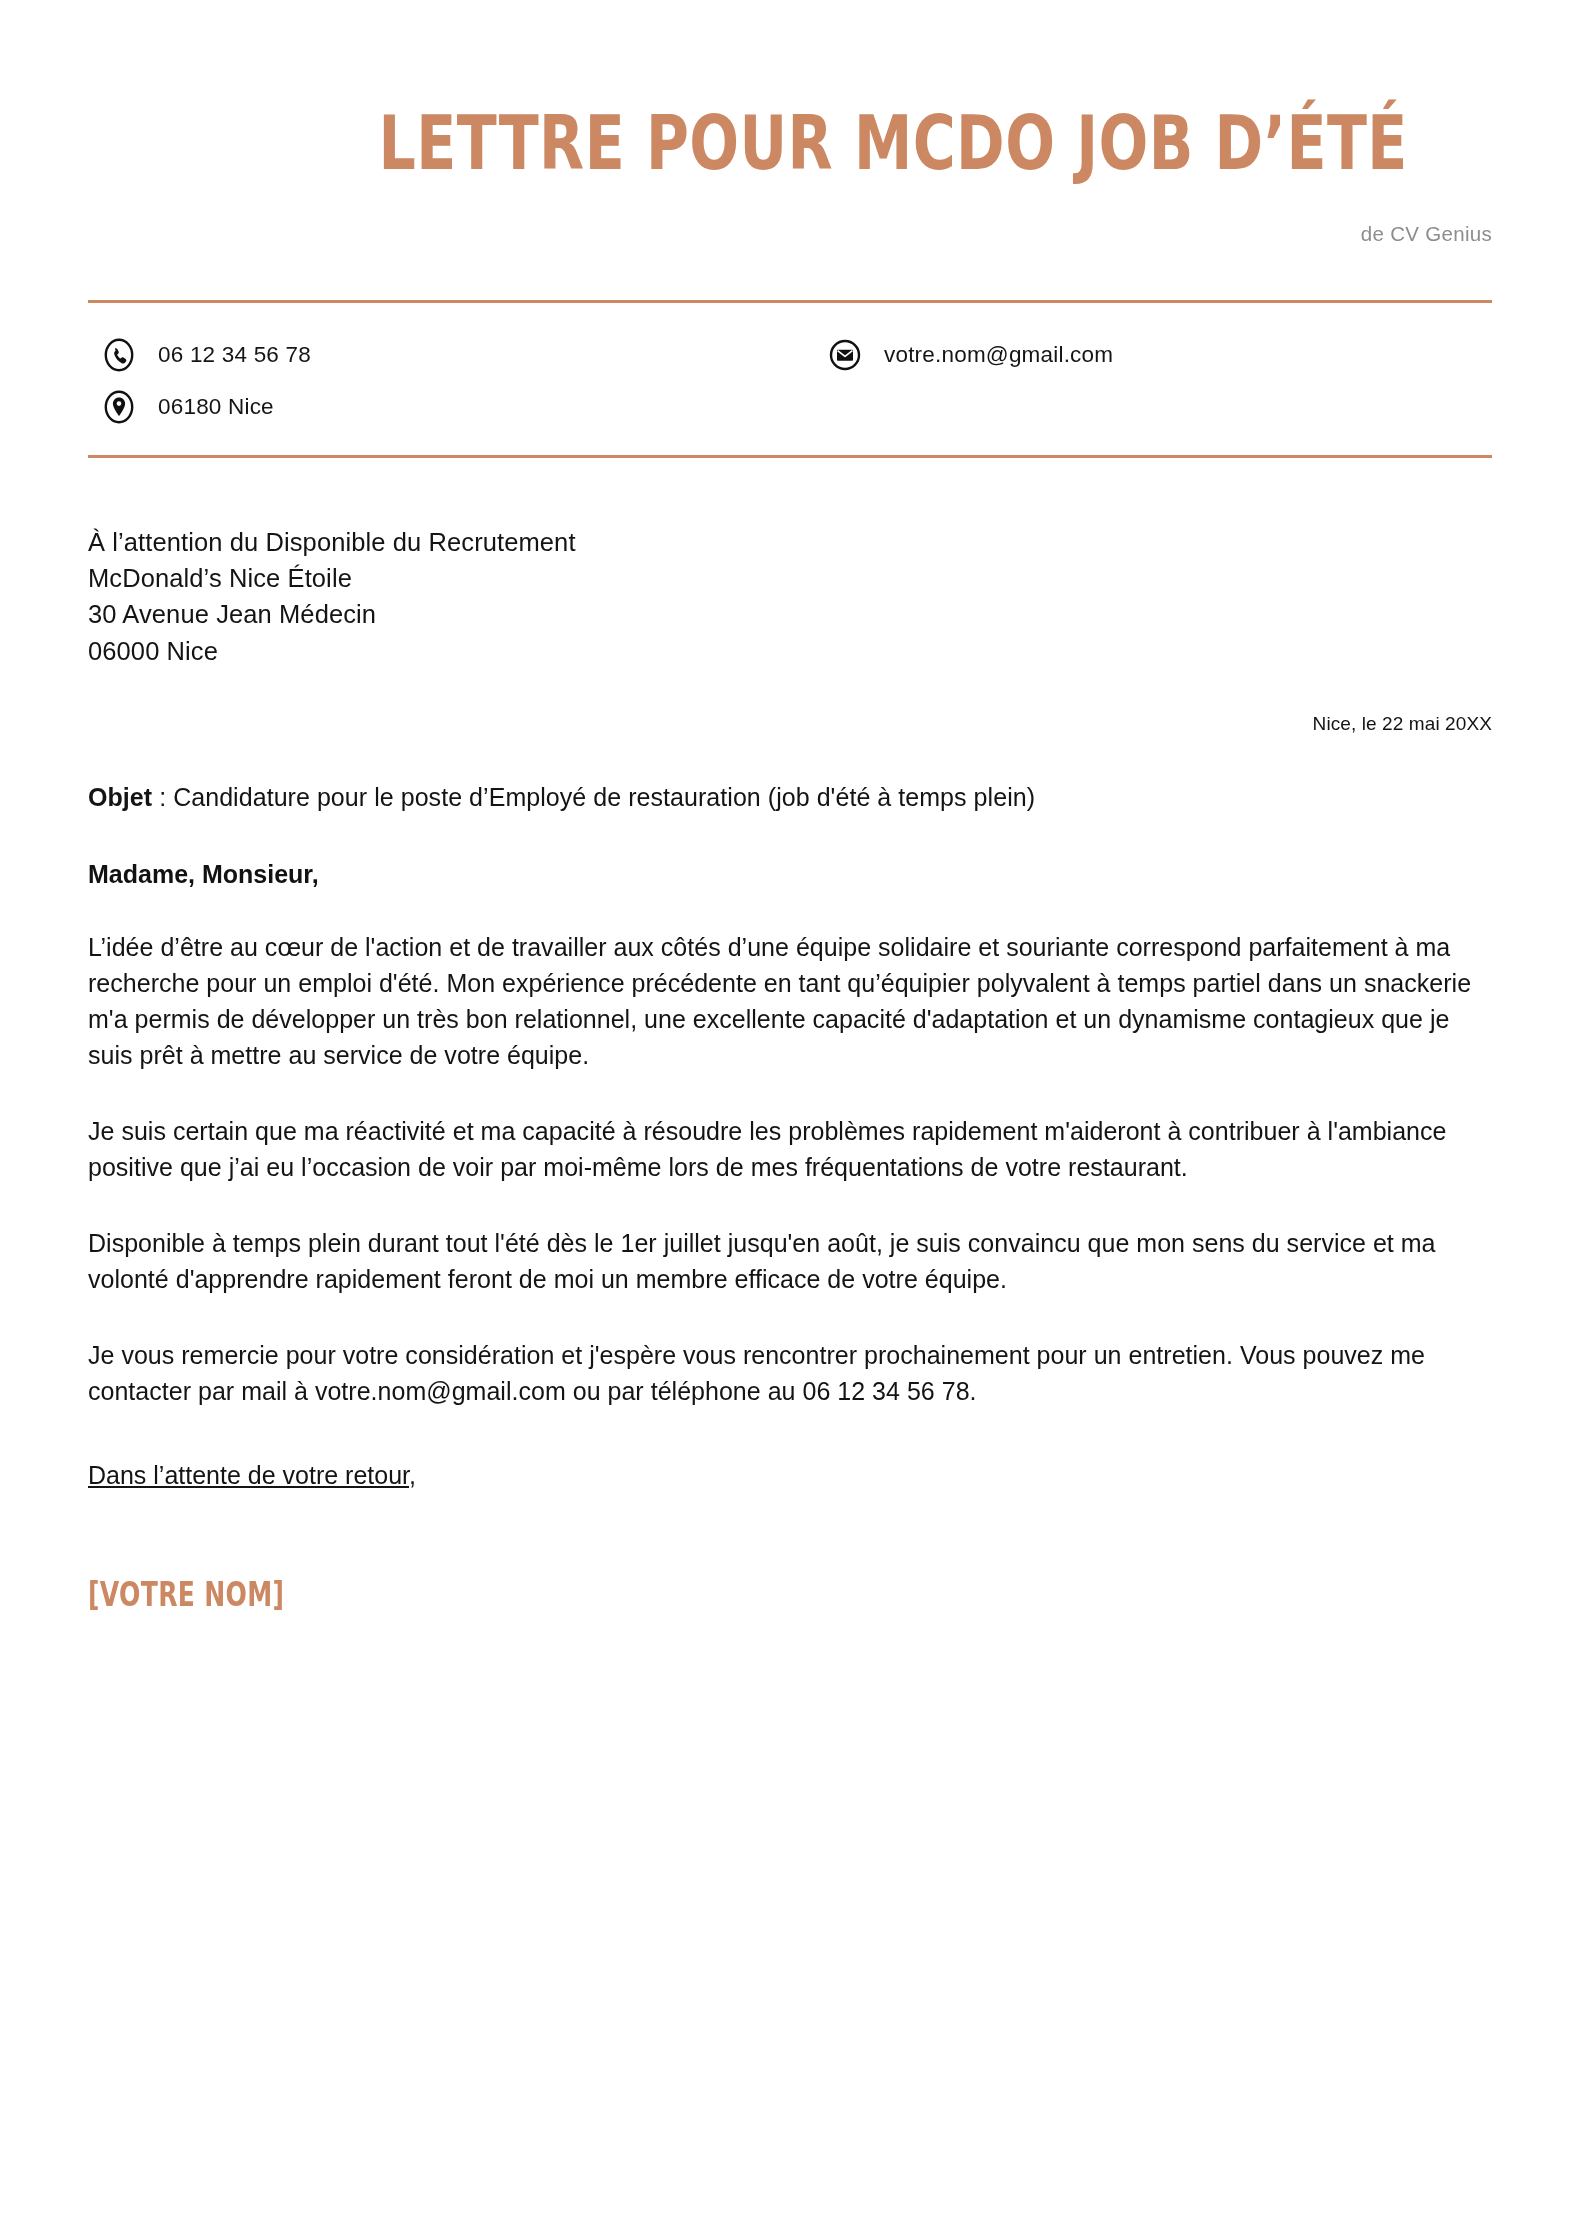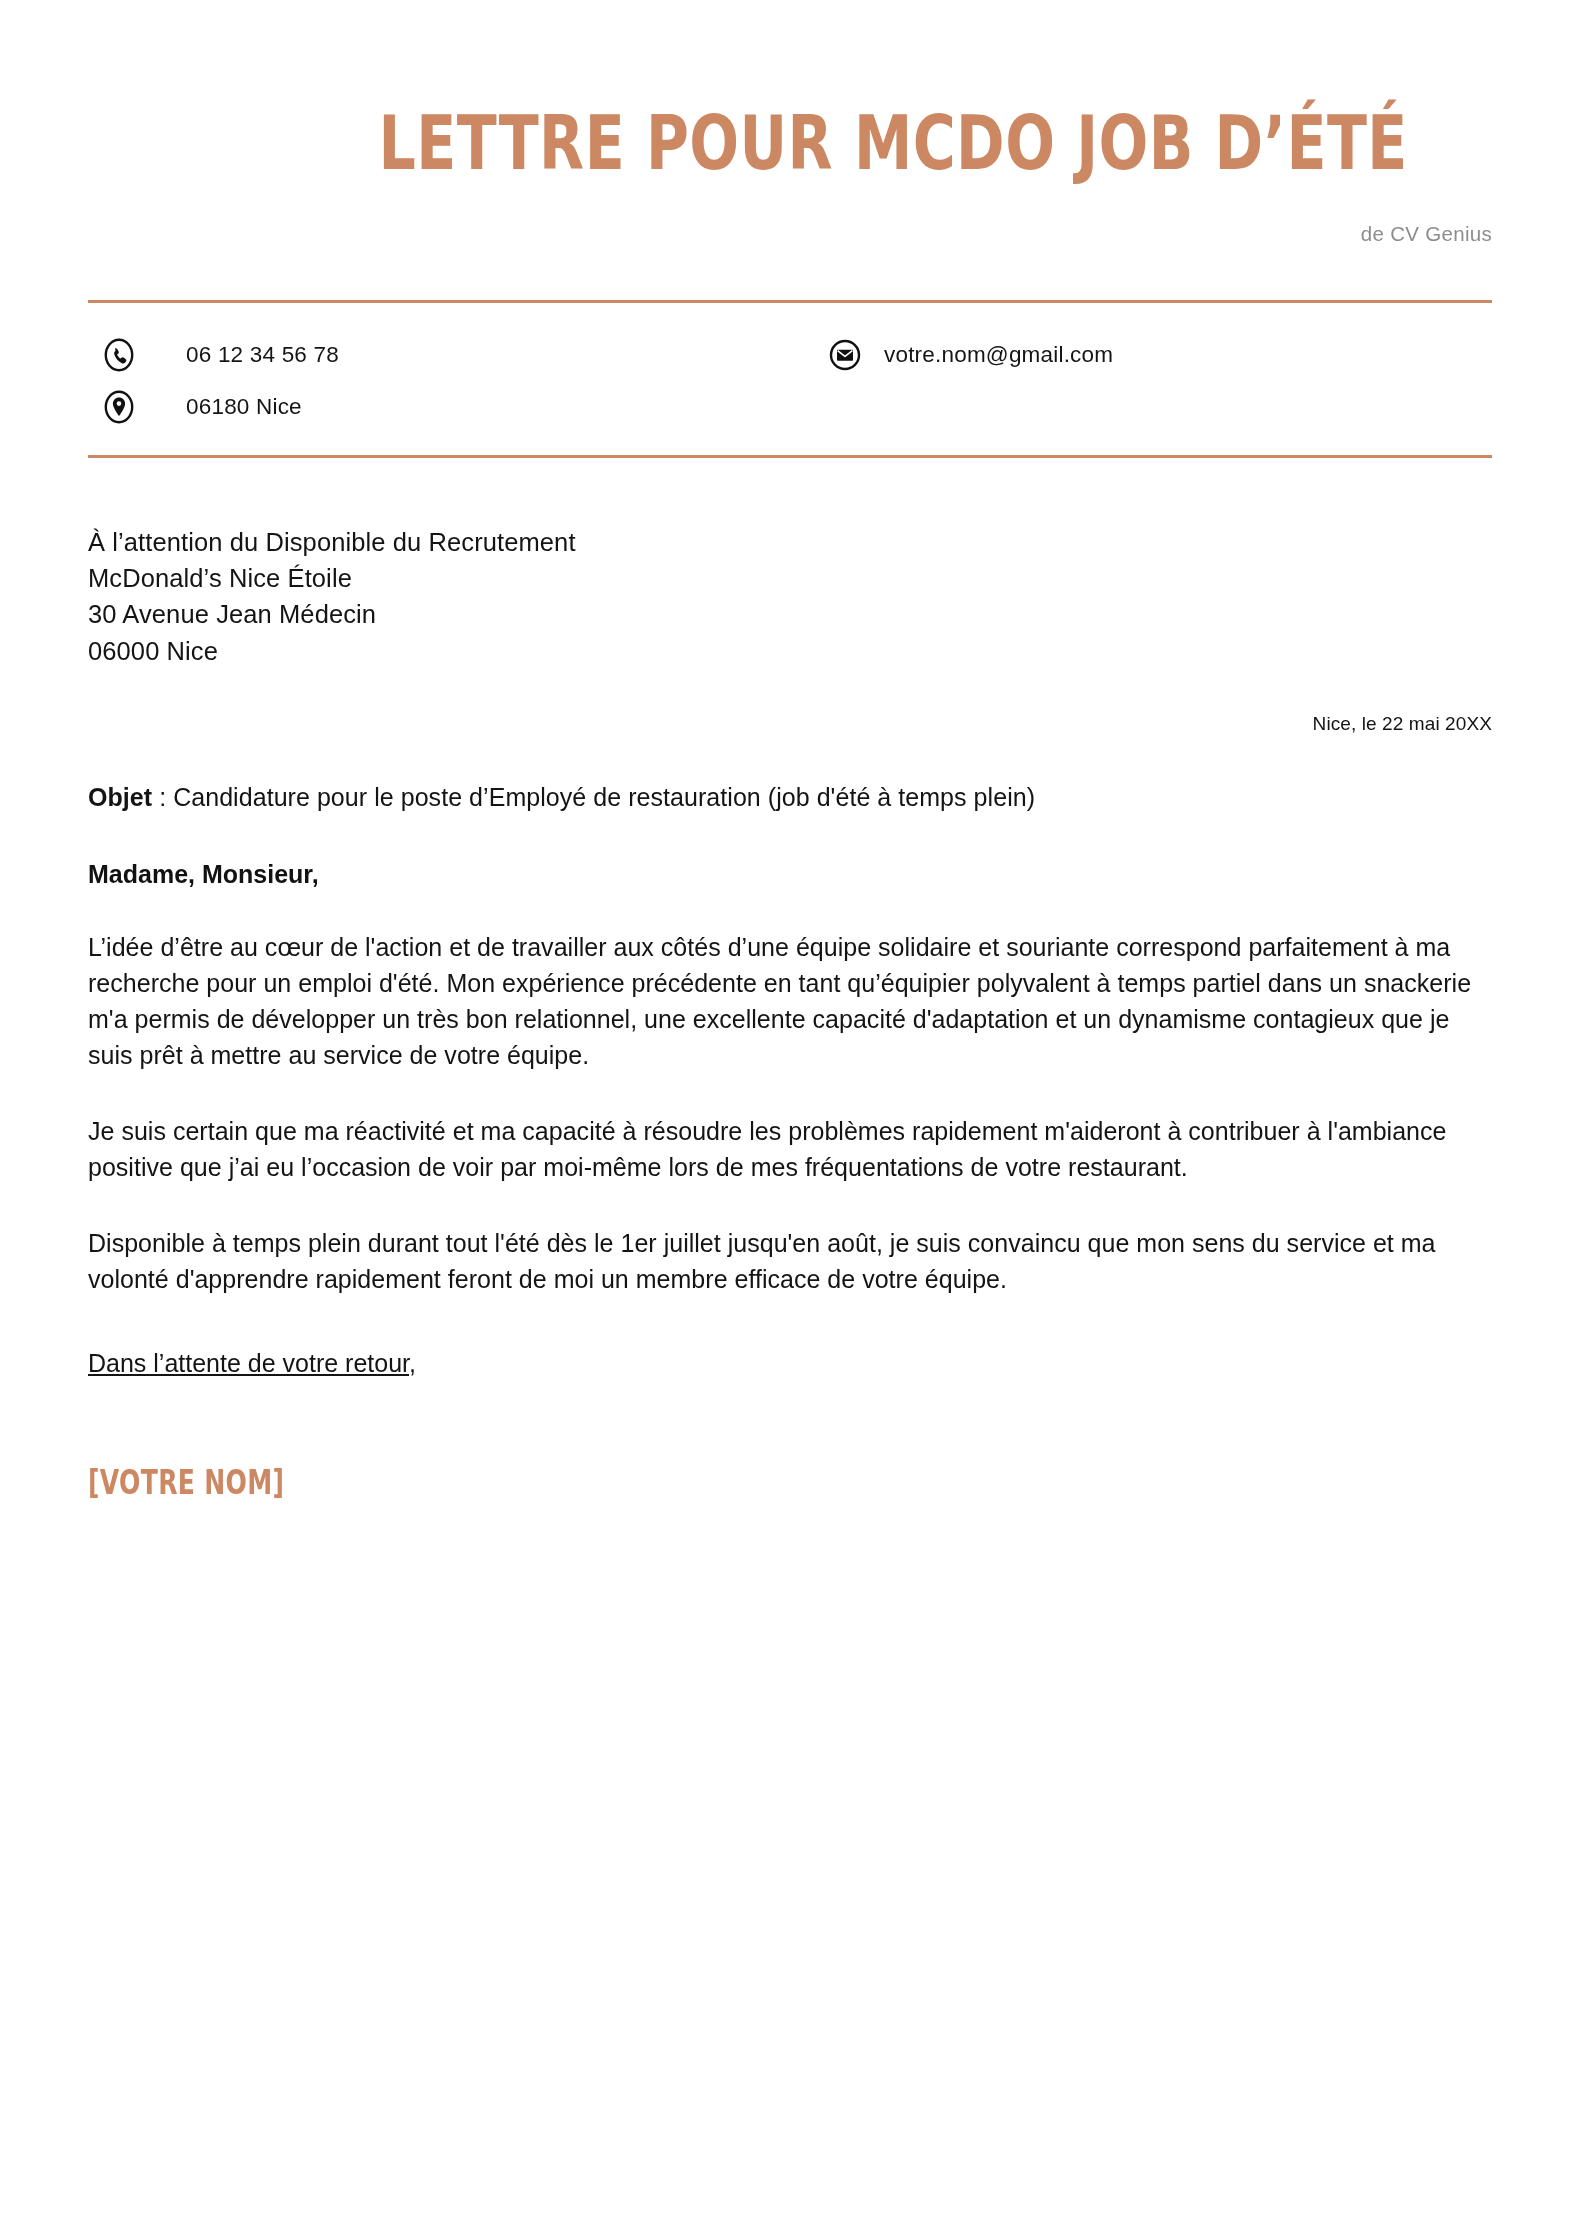--- a/index.html
+++ b/index.html
@@ -60,21 +60,21 @@
   .contact-row {
     display: flex;
     align-items: center;
     min-height: 52px;
   }
   .contact-cell {
     display: flex;
     align-items: center;
     box-sizing: border-box;
   }
-  .contact-cell.left  { width: 50%; padding-left: 14px; gap: 28px; }
+  .contact-cell.left  { width: 50%; padding-left: 14px; }
   .contact-cell.right { width: 50%; padding-left: 38px; }
 
   .c-icon {
     width: 34px;
     height: 34px;
     flex: 0 0 34px;
     margin-right: 22px;
     display: block;
   }
   .c-text {
@@ -211,20 +211,21 @@
 
     <div class="subject-line">
       <span class="subject-label">Objet</span><span> : </span><span>Candidature pour le poste d’Employé de restauration (job d'été à temps plein)</span>
     </div>
 
     <div class="salutation">Madame, Monsieur,</div>
 
     <p class="para">L’idée d’être au cœur de l'action et de travailler aux côtés d’une équipe solidaire et souriante correspond parfaitement à ma recherche pour un emploi d'été. Mon expérience précédente en tant qu’équipier polyvalent à temps partiel dans un snackerie m'a permis de développer un très bon relationnel, une excellente capacité d'adaptation et un dynamisme contagieux que je suis prêt à mettre au service de votre équipe.</p>
     <p class="para">Je suis certain que ma réactivité et ma capacité à résoudre les problèmes rapidement m'aideront à contribuer à l'ambiance positive que j’ai eu l’occasion de voir par moi-même lors de mes fréquentations de votre restaurant.</p>
     <p class="para">Disponible à temps plein durant tout l'été dès le 1er juillet jusqu'en août, je suis convaincu que mon sens du service et ma volonté d'apprendre rapidement feront de moi un membre efficace de votre équipe.</p>
+    <p class="para">Je vous remercie pour votre considération et j'espère vous rencontrer prochainement pour un entretien. Vous pouvez me contacter par mail à votre.nom@gmail.com ou par téléphone au 06 12 34 56 78.</p>
 
     <div class="closing">Dans l’attente de votre retour,</div>
 
     <div class="signature">[VOTRE NOM]</div>
 
   </div>
 
 </div>
 
 </body></html>

